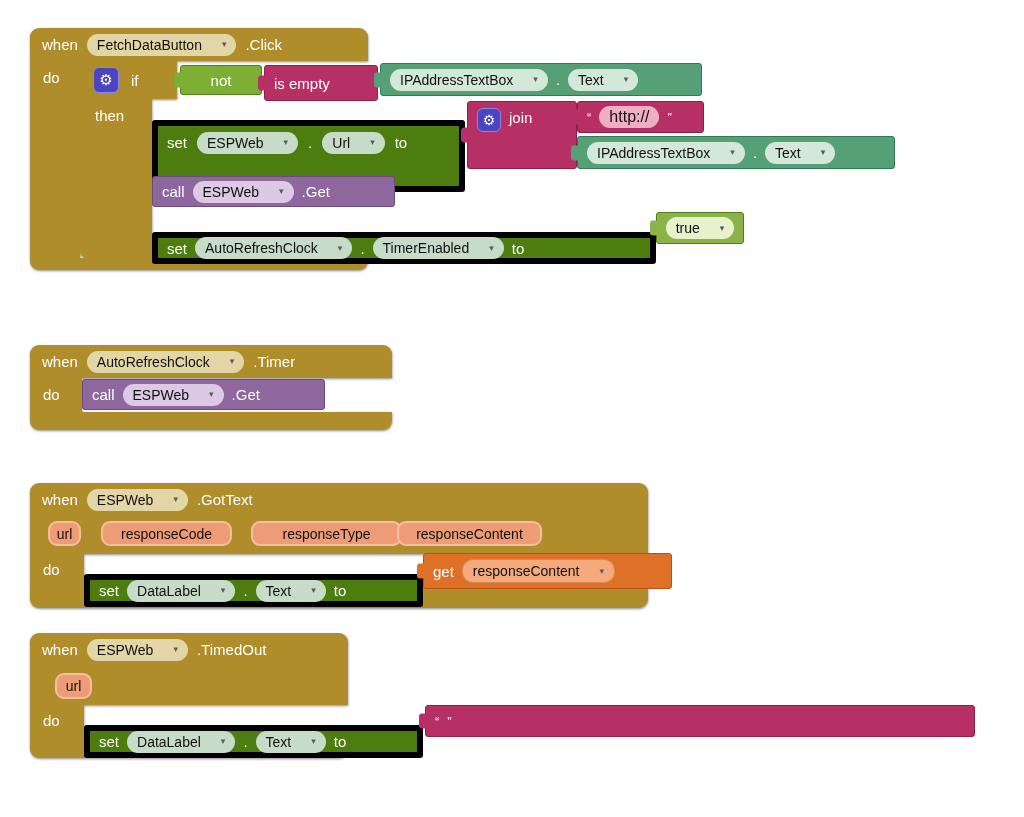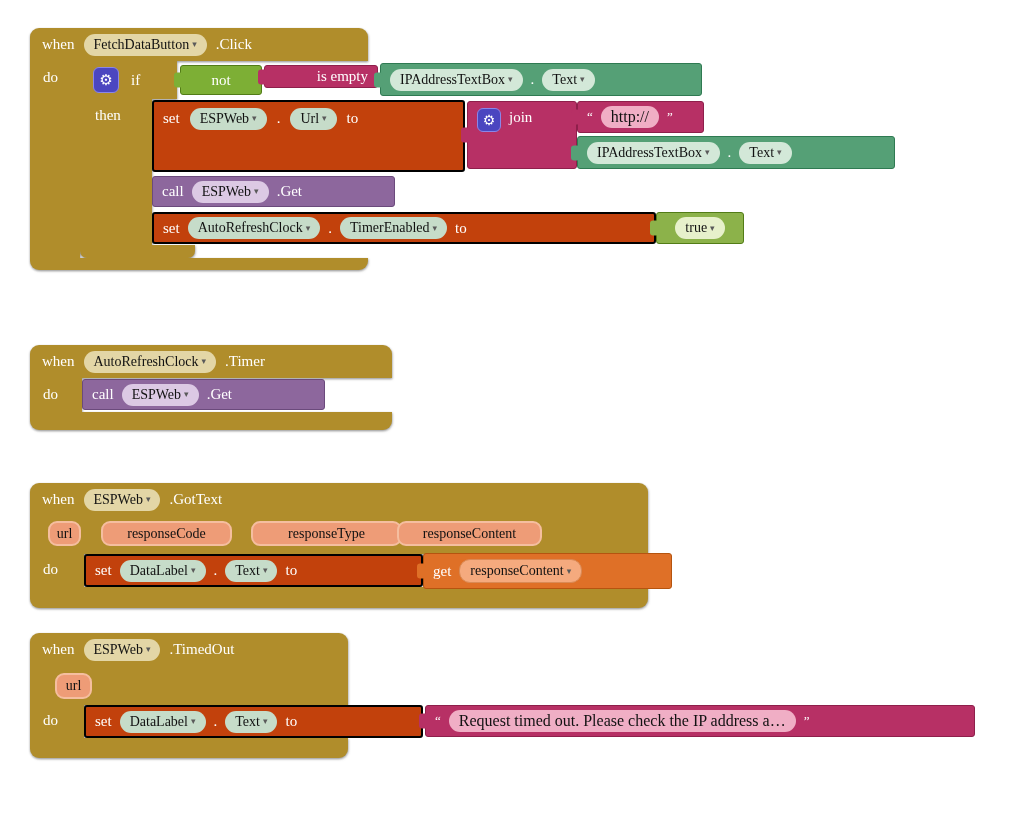--- a/index.html
+++ b/index.html
@@ -1,39 +1,39 @@
 <!DOCTYPE html>
 <html><head>
 <meta charset="utf-8">
 <style>
   html,body{margin:0;padding:0;background:#fff;}
   .canvas{position:relative;width:1024px;height:817px;background:#fff;
-          font-family:Liberation Serif, serif;overflow:hidden;}
+          font-family:Liberation Sans, sans-serif;overflow:hidden;}
   .stack{position:absolute;}
   .gold-layer{position:absolute;inset:0;
               filter:drop-shadow(0 1px 1px rgba(0,0,0,.35)) drop-shadow(1px 1px 1px rgba(0,0,0,.12));}
   .gold{position:absolute;box-sizing:border-box;background:#B08D2B;}
   .hdr{border-radius:9px 9px 0 0;display:flex;align-items:center;gap:9px;
        padding:0 0 0 12px;color:#fff;font-size:15px;white-space:nowrap;}
   .bbar{border-radius:0 0 9px 9px;}
   .ibbar{border-radius:0 0 7px 7px;}
   .lbl{position:absolute;color:#fff;font-size:15px;white-space:nowrap;}
   .kw{color:#fff;}
   .blk{position:absolute;box-sizing:border-box;display:flex;align-items:center;gap:8px;
        color:#fff;font-size:15px;white-space:nowrap;padding:4px 9px;border-radius:3px;}
-  .b-setter{background:#c2410c;border:2px solid #000000;}
+  .b-setter{background:#4d7c0f;border:6px solid #000000;margin-top:20px;}
   .b-getter{background:#55A076;border:1px solid #2F7A52;}
   .b-logic{background:#7DAF35;border:1px solid #527C17;justify-content:center;}
   .b-lime{background:#8CB24A;border:1px solid #527C17;justify-content:center;}
   .b-text{background:#B73065;border:1px solid #8E1F4B;}
   .b-purple{background:#8D679D;border:1px solid #6B4A7C;}
   .b-orange{background:#DF7027;border:1px solid #B5540F;}
   .plug::before{content:"";position:absolute;left:-7px;top:50%;transform:translateY(-50%);
                 width:9px;height:15px;background:inherit;border-radius:3px;}
-  .dd{display:inline-flex;align-items:center;gap:3px;border-radius:11px;padding:2px 10px;
+  .dd{display:inline-flex;align-items:center;gap:20px;border-radius:11px;padding:2px 10px;
       font-size:14px;color:#111;white-space:nowrap;line-height:18px;}
   .dd .arr{font-size:9px;color:#5a5a5a;line-height:1;}
   .dd-gold{background:#E3D6A6;}
   .dd-green{background:#C6DCC9;}
   .dd-teal{background:#D3E8D8;}
   .dd-purple{background:#DCC9E4;}
   .dd-lime{background:#E7F1CB;}
   .dd-orange{background:#F5AA7E;border:1px solid #D98A55;}
   .gear{display:inline-flex;align-items:center;justify-content:center;flex:none;
         width:24px;height:24px;background:#4B46C0;border:1px solid #8A86E8;
@@ -72,21 +72,21 @@
       <div class="gold" style="left:50px;top:71px;width:72px;height:146px;"></div>
       <div class="gold ibbar" style="left:50px;top:217px;width:115px;height:13px;"></div>
       <div class="gold bbar" style="left:0;top:230px;width:338px;height:12px;"></div>
       <span class="lbl" style="left:13px;top:41px;">do</span>
       <span class="lbl" style="left:65px;top:79px;">then</span>
     </div>
 
     <div class="blk b-logic plug" style="left:150px;top:37px;width:82px;height:30px;">
       <span>not</span>
     </div>
-    <div class="blk b-text plug" style="left:234px;top:37px;width:114px;height:23px;justify-content:flex-end;">
+    <div class="blk b-text plug" style="left:234px;top:37px;width:114px;height:36px;">
       <span>is empty</span>
     </div>
     <div class="blk b-getter plug" style="left:350px;top:35px;width:322px;height:33px;">
       <span class="dd dd-teal">
         <span>IPAddressTextBox</span>
         <span class="arr">▾</span>
       </span>
       <span class="kw">.</span>
       <span class="dd dd-teal">
         <span>Text</span>
@@ -251,18 +251,17 @@
       </span>
       <span class="kw">.</span>
       <span class="dd dd-green">
         <span>Text</span>
         <span class="arr">▾</span>
       </span>
       <span class="kw">to</span>
     </div>
     <div class="blk b-text plug" style="left:395px;top:72px;width:550px;height:32px;">
       <span class="quote">“</span>
-      <span class="sfield">Request timed out. Please check the IP address a…</span>
       <span class="quote">”</span>
     </div>
   </div>
 
 </div>
 
 </body></html>

